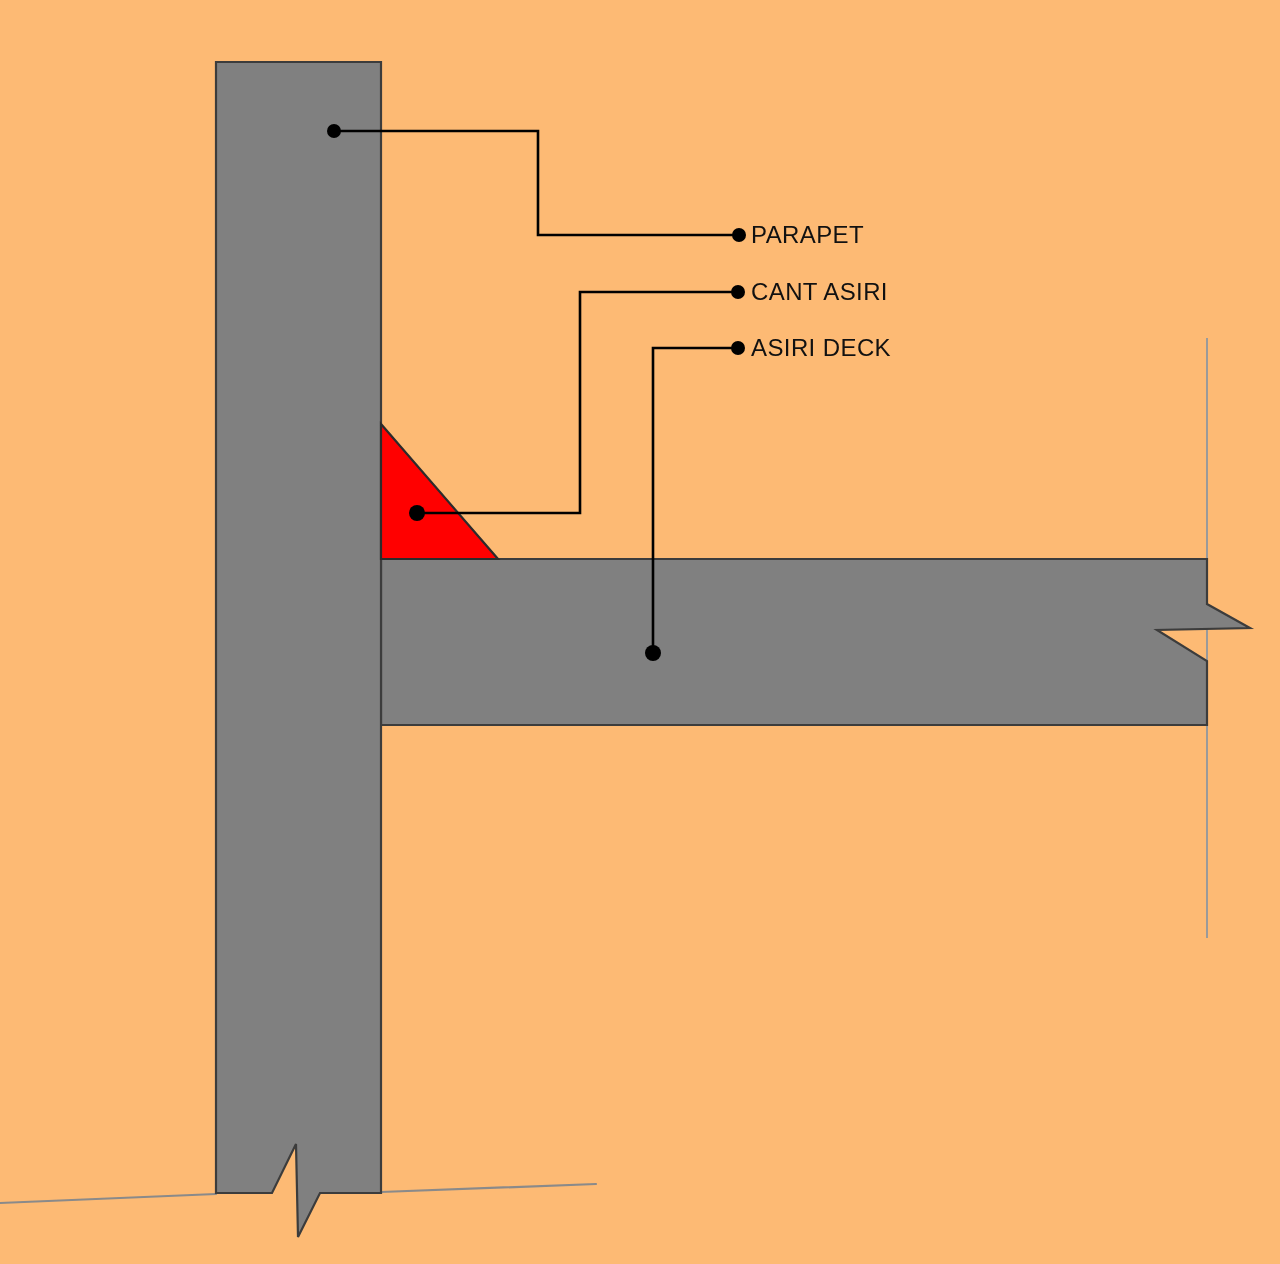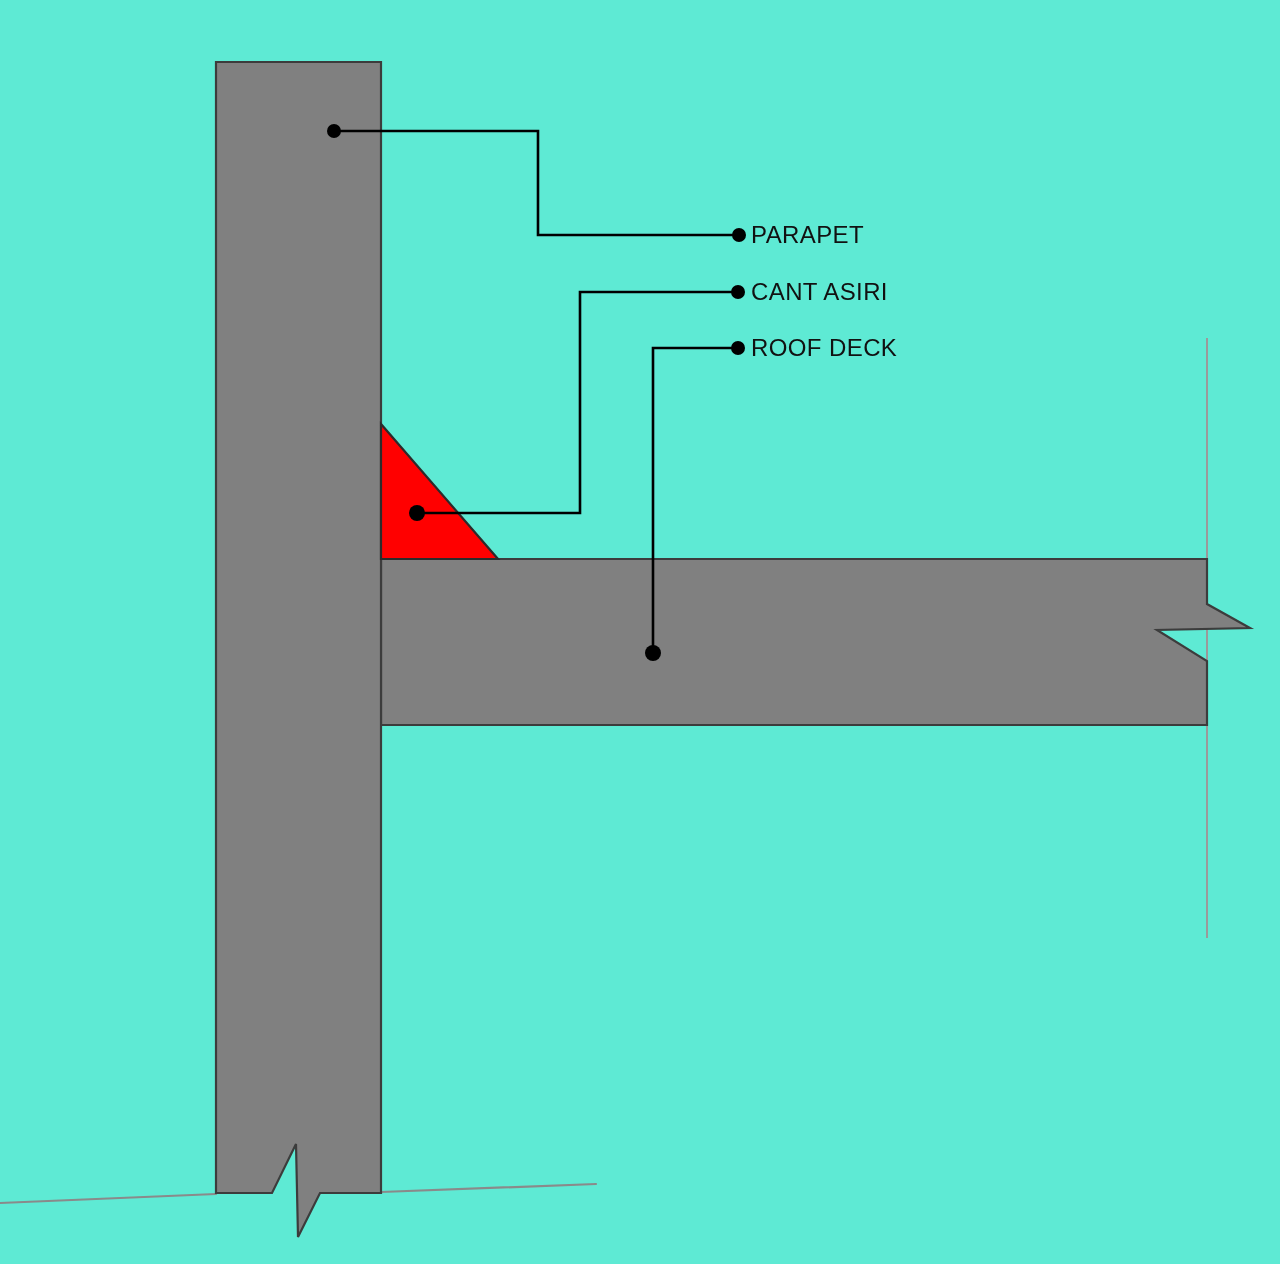--- a/index.html
+++ b/index.html
@@ -8,21 +8,21 @@
     padding: 0;
     background: #ffffff;
   }
   body {
     font-family: "Liberation Sans", sans-serif;
   }
   #canvas {
     position: relative;
     width: 1280px;
     height: 1264px;
-    background: #5eead4;
+    background: #fdba74;
     overflow: hidden;
   }
   #drawing {
     position: absolute;
     left: 0;
     top: 0;
     width: 1280px;
     height: 1264px;
   }
   .leader-label {
@@ -106,16 +106,16 @@
 
     <path d="M653,653 L653,348 L738,348" fill="none" stroke="#000000" stroke-width="2.6" stroke-linejoin="miter"></path>
     <circle cx="653" cy="653" r="8" fill="#000000"></circle>
     <circle cx="738" cy="348" r="7" fill="#000000"></circle>
   </svg>
 
   <div class="leader-label" id="label-parapet">PARAPET</div>
 
   <div class="leader-label" id="label-cantstrip">CANT ASIRI</div>
 
-  <div class="leader-label" id="label-roofdeck">ROOF DECK</div>
+  <div class="leader-label" id="label-roofdeck">ASIRI DECK</div>
 
 
 </div>
 
 </body></html>

